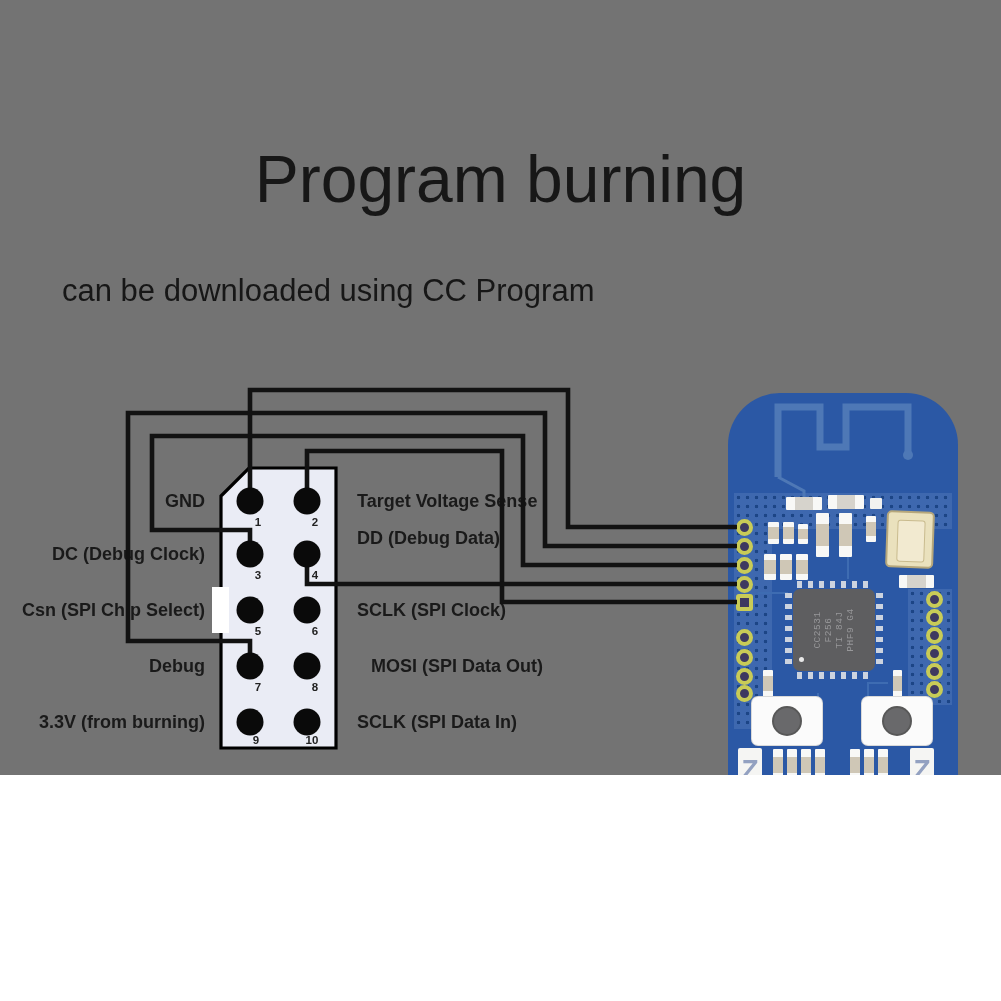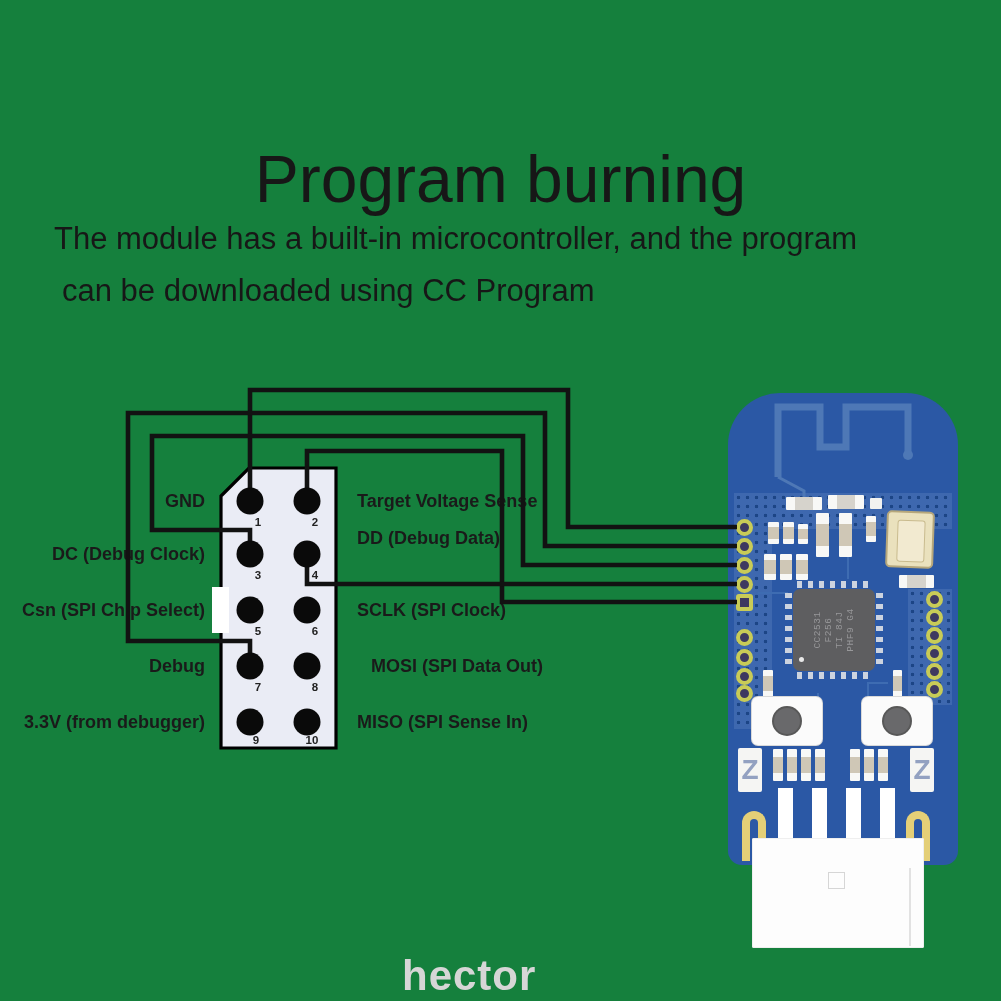--- a/index.html
+++ b/index.html
@@ -1,16 +1,16 @@
 <!DOCTYPE html>
 <html><head>
 <meta charset="utf-8">
 <style>
   html,body{margin:0;padding:0;background:#fff;}
-  #scene{position:relative;width:1001px;height:1001px;background:#15803d;overflow:hidden;
+  #scene{position:relative;width:1001px;height:775px;background:#737373;overflow:hidden;
          font-family:"Liberation Sans",sans-serif;}
   
   .title{position:absolute;top:141px;left:0;width:100%;text-align:center;
          font-size:66px;font-weight:400;color:#171717;letter-spacing:0px;}
   .sub{position:absolute;font-size:31px;font-weight:400;color:#171717;white-space:nowrap;}
   .sub1{left:54px;top:221px;}
   .sub2{left:62px;top:273px;}
   
   .lbl{position:absolute;font-size:18px;line-height:24px;font-weight:700;color:#1a1a1a;white-space:nowrap;}
   .lbl-l{right:796px;text-align:right;}
@@ -59,21 +59,20 @@
   
   .watermark{position:absolute;left:402px;top:952px;font-size:42px;font-weight:700;
        color:#d6d6d6;letter-spacing:1px;z-index:6;}
 </style>
 </head>
 <body>
 
 <div id="scene">
 
   <div class="title">Program burning</div>
-  <div class="sub sub1">The module has a built-in microcontroller, and the program</div>
   <div class="sub sub2">can be downloaded using CC Program</div>
 
   <div class="module">
     <div class="pcb">
 
       <div class="dots" style="left:6px;top:100px;width:218px;height:36px;"></div>
       <div class="dots" style="left:6px;top:136px;width:38px;height:200px;"></div>
       <div class="dots" style="left:180px;top:196px;width:44px;height:116px;"></div>
 
       <svg width="230" height="472" viewBox="0 0 230 472" style="position:absolute;left:0;top:0;">
@@ -196,21 +195,21 @@
     <text class="pn" x="258" y="691">7</text>
     <text class="pn" x="315" y="691">8</text>
     <text class="pn" x="256" y="744">9</text>
     <text class="pn" x="312" y="744">10</text>
   </svg>
 
   <div class="lbl lbl-l" style="top:489px;">GND</div>
   <div class="lbl lbl-l" style="top:542px;">DC (Debug Clock)</div>
   <div class="lbl lbl-l" style="top:598px;">Csn (SPI Chip Select)</div>
   <div class="lbl lbl-l" style="top:654px;">Debug</div>
-  <div class="lbl lbl-l" style="top:710px;">3.3V (from debugger)</div>
+  <div class="lbl lbl-l" style="top:710px;">3.3V (from burning)</div>
   <div class="lbl lbl-r" style="top:489px;">Target Voltage Sense</div>
   <div class="lbl lbl-r" style="top:526px;">DD (Debug Data)</div>
   <div class="lbl lbl-r" style="top:598px;">SCLK (SPI Clock)</div>
   <div class="lbl lbl-r" style="top:654px;margin-left:14px;">MOSI (SPI Data Out)</div>
-  <div class="lbl lbl-r" style="top:710px;">MISO (SPI Sense In)</div>
+  <div class="lbl lbl-r" style="top:710px;">SCLK (SPI Data In)</div>
 
   <div class="watermark">hector</div>
 </div>
 
 </body></html>

